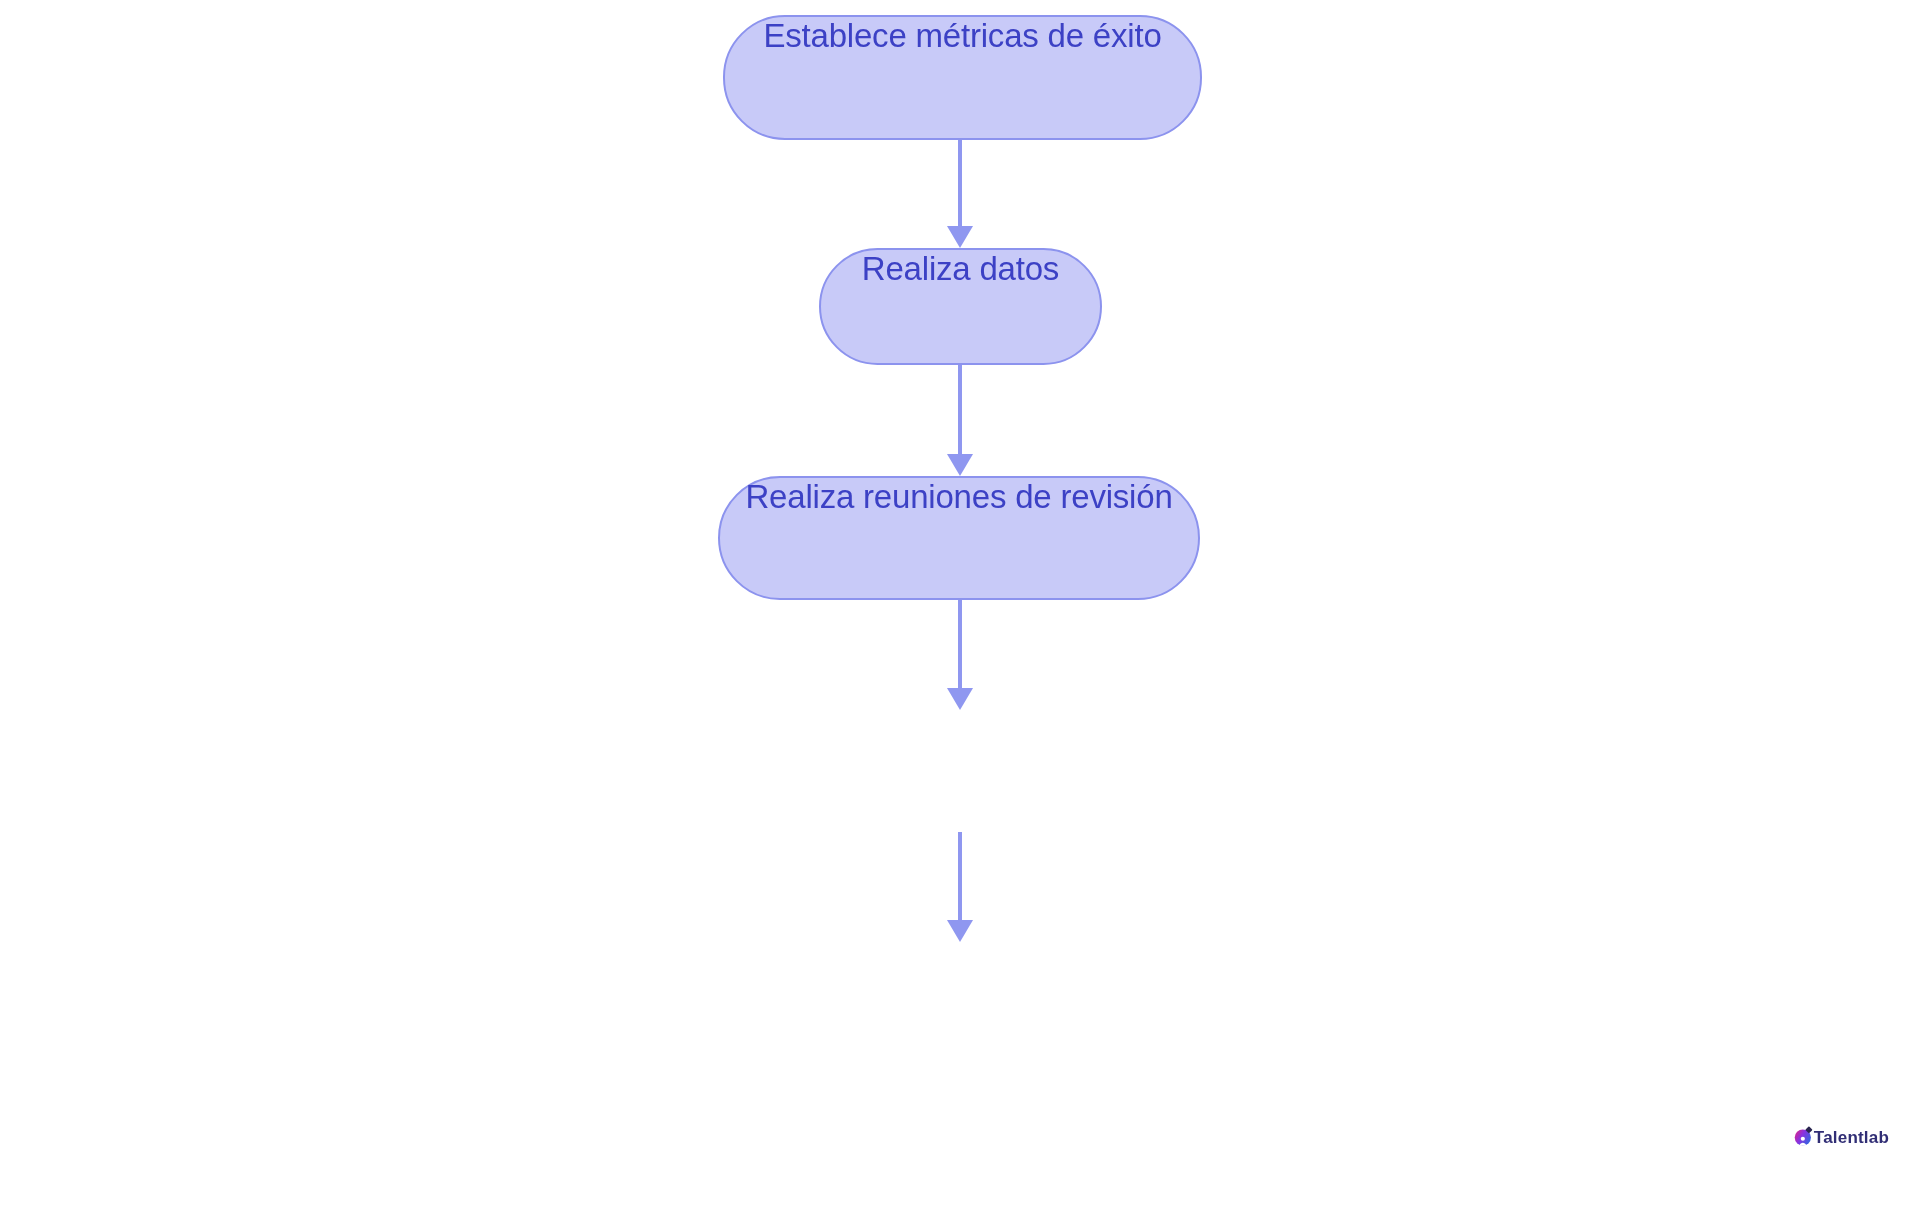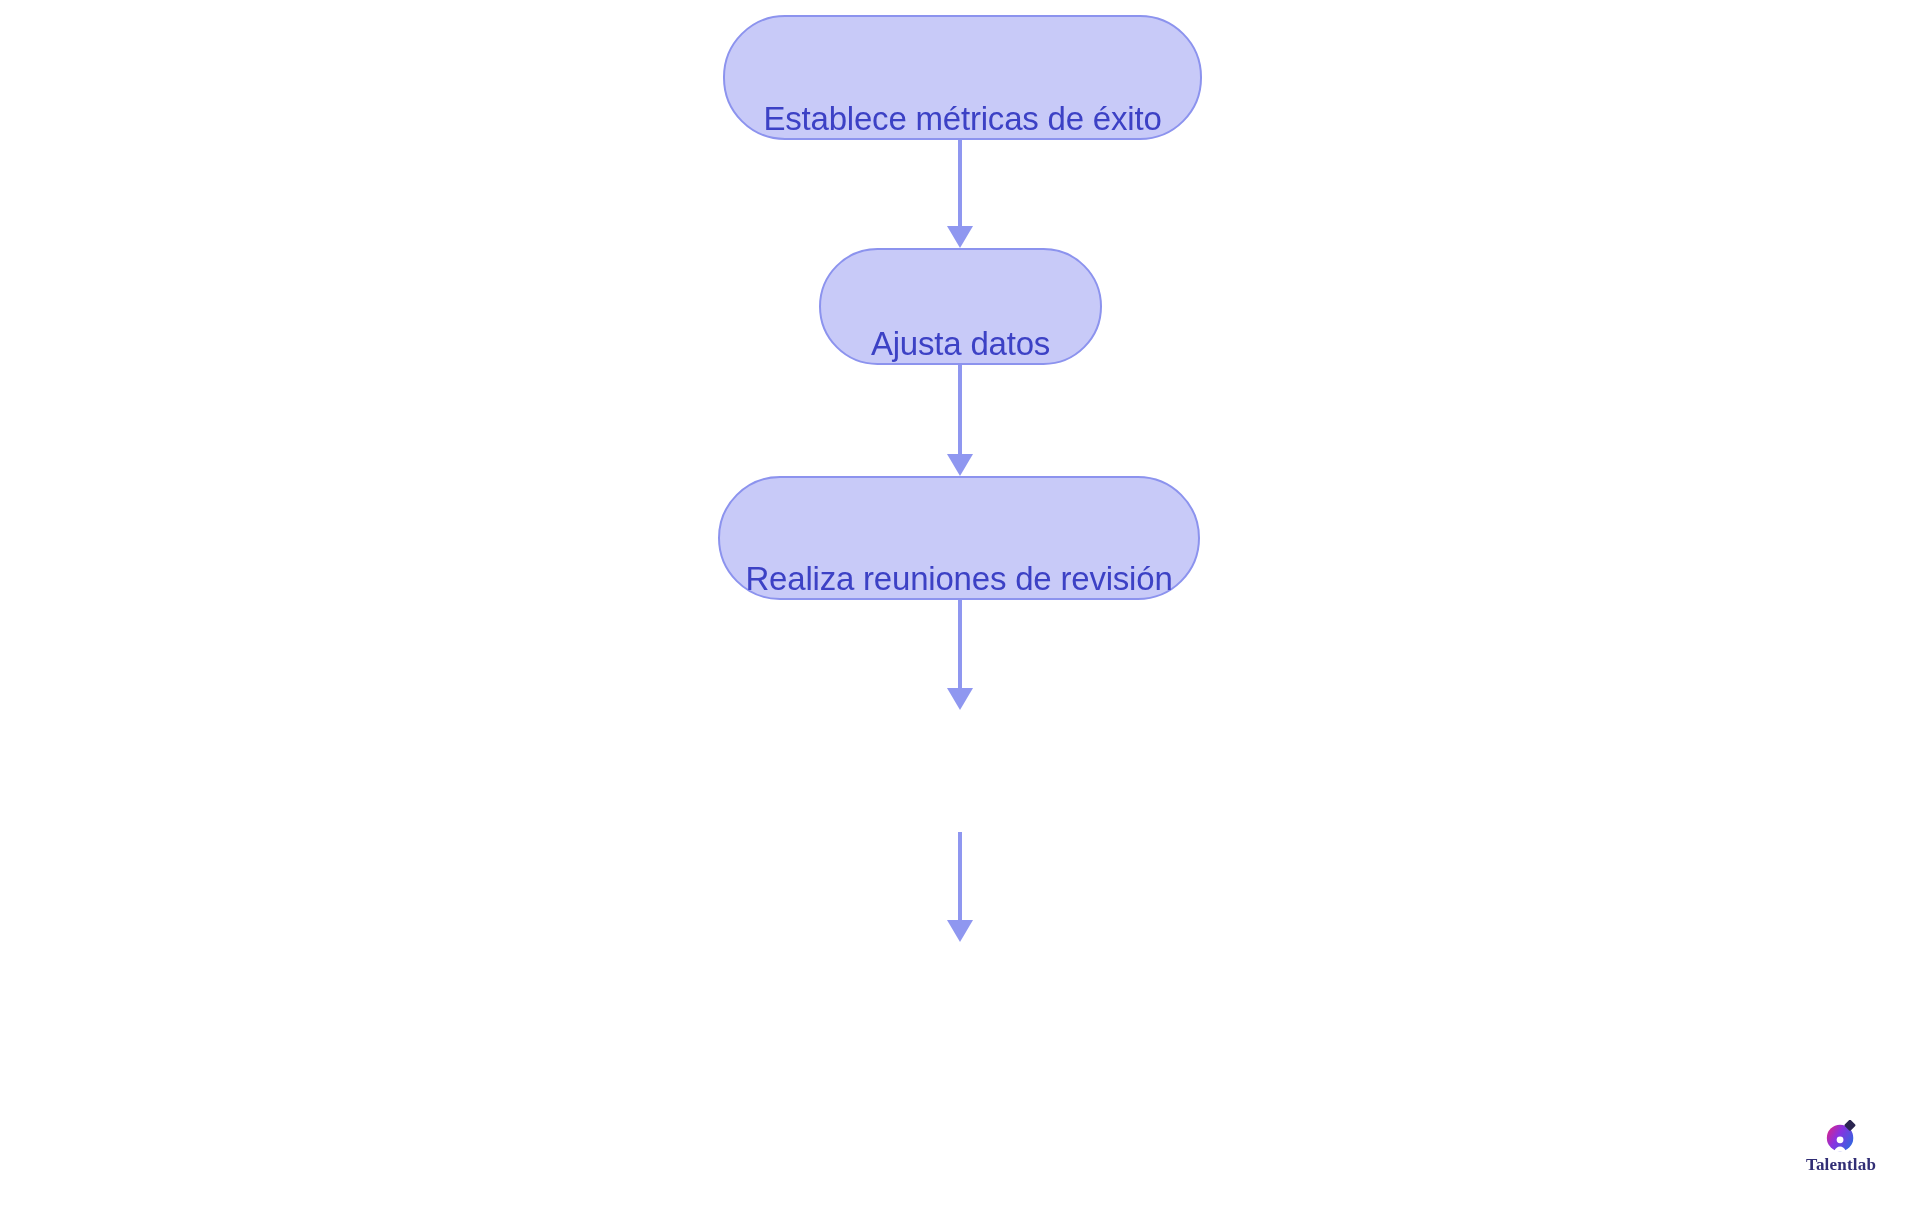--- a/index.html
+++ b/index.html
@@ -14,21 +14,21 @@
     height: 1215px;
     background: #ffffff;
     overflow: hidden;
   }
   .flow-node {
     position: absolute;
     background: #c8caf8;
     border: 2px solid #8c93ee;
     border-radius: 62px;
     display: flex;
-    align-items: flex-end;
+    align-items: flex-start;
     justify-content: center;
     box-sizing: border-box;
   }
   .flow-node .node-label {
     color: #3c41c5;
     font-size: 33px;
     font-weight: 400;
     white-space: nowrap;
     letter-spacing: -0.2px;
   }
@@ -62,23 +62,22 @@
   .head-2 { top: 454px; }
   .head-3 { top: 688px; }
   .head-4 { top: 920px; }
 
   .brand {
     position: absolute;
     left: 1793px;
     top: 1120px;
     width: 96px;
     display: flex;
-    flex-direction: column;
+    flex-direction: row;
     align-items: center;
-    font-family: Liberation Serif, serif;
   }
   .brand-icon {
     width: 34px;
     height: 34px;
     margin-bottom: 2px;
   }
   .brand-name {
     color: #312e75;
     font-size: 17px;
     font-weight: 700;
@@ -92,21 +91,21 @@
 <div class="canvas">
 
   <div class="flow-node node-1">
     <span class="node-label">Establece métricas de éxito</span>
   </div>
 
   <div class="arrow-stem stem-1"></div>
   <div class="arrow-head head-1"></div>
 
   <div class="flow-node node-2">
-    <span class="node-label">Ajusta datos</span>
+    <span class="node-label">Realiza datos</span>
   </div>
 
   <div class="arrow-stem stem-2"></div>
   <div class="arrow-head head-2"></div>
 
   <div class="flow-node node-3">
     <span class="node-label">Realiza reuniones de revisión</span>
   </div>
 
   <div class="arrow-stem stem-3"></div>

